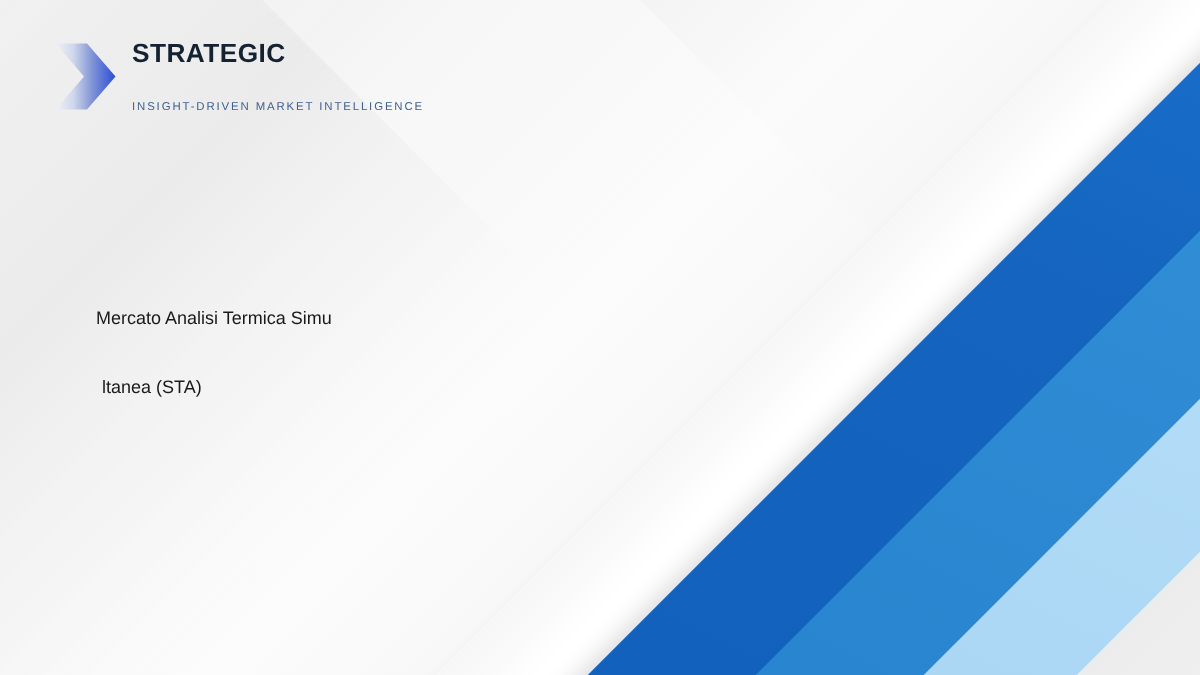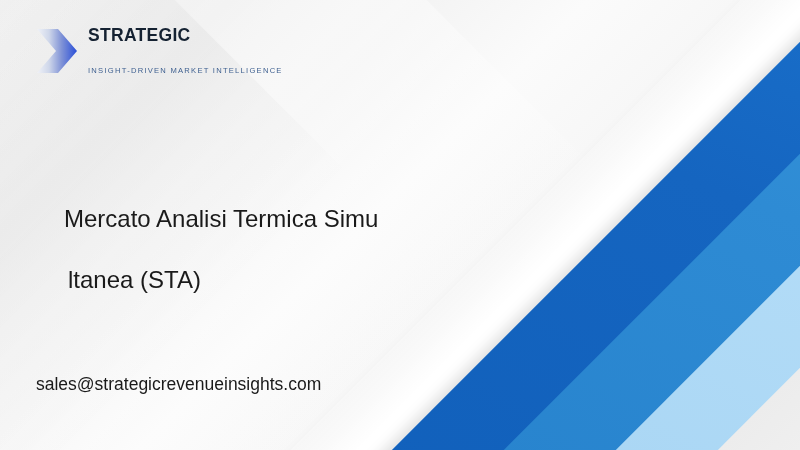--- a/index.html
+++ b/index.html
@@ -154,21 +154,21 @@
   }
 
   
   .title-block {
     position: absolute;
     left: 64px;
     top: 205px;
     width: 430px;
   }
   .title-line {
-    font-size: 24px;
+    font-size: 12px;
     line-height: 1.2;
     color: #1a1a1a;
     font-weight: normal;
   }
   .title-line.second {
     margin-top: 32px;
     margin-left: 4px;
   }
   .contact {
     position: absolute;
@@ -213,15 +213,14 @@
       <div class="logo-line">STRATEGIC</div>
       <div class="logo-tag">INSIGHT-DRIVEN MARKET INTELLIGENCE</div>
     </div>
   </div>
 
   <div class="title-block">
     <div class="title-line">Mercato Analisi Termica Simu</div>
     <div class="title-line second">ltanea (STA)</div>
   </div>
 
-  <div class="contact">sales@strategicrevenueinsights.com</div>
 
 </div>
 
 </body></html>

